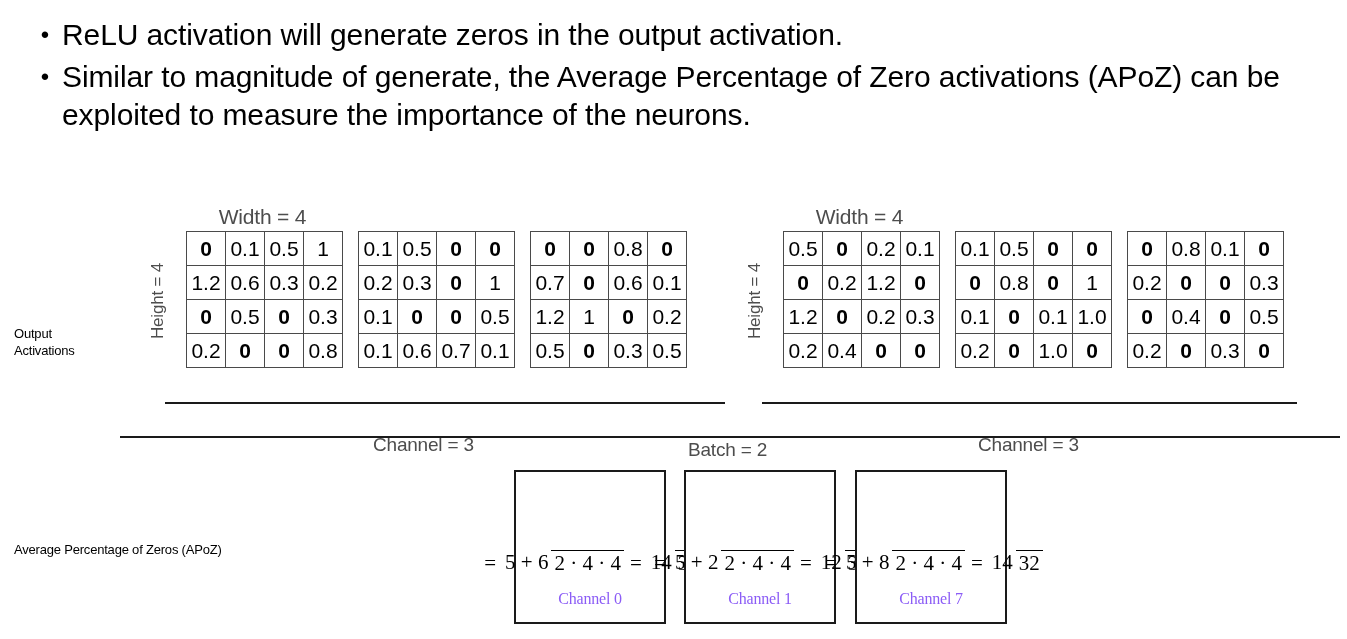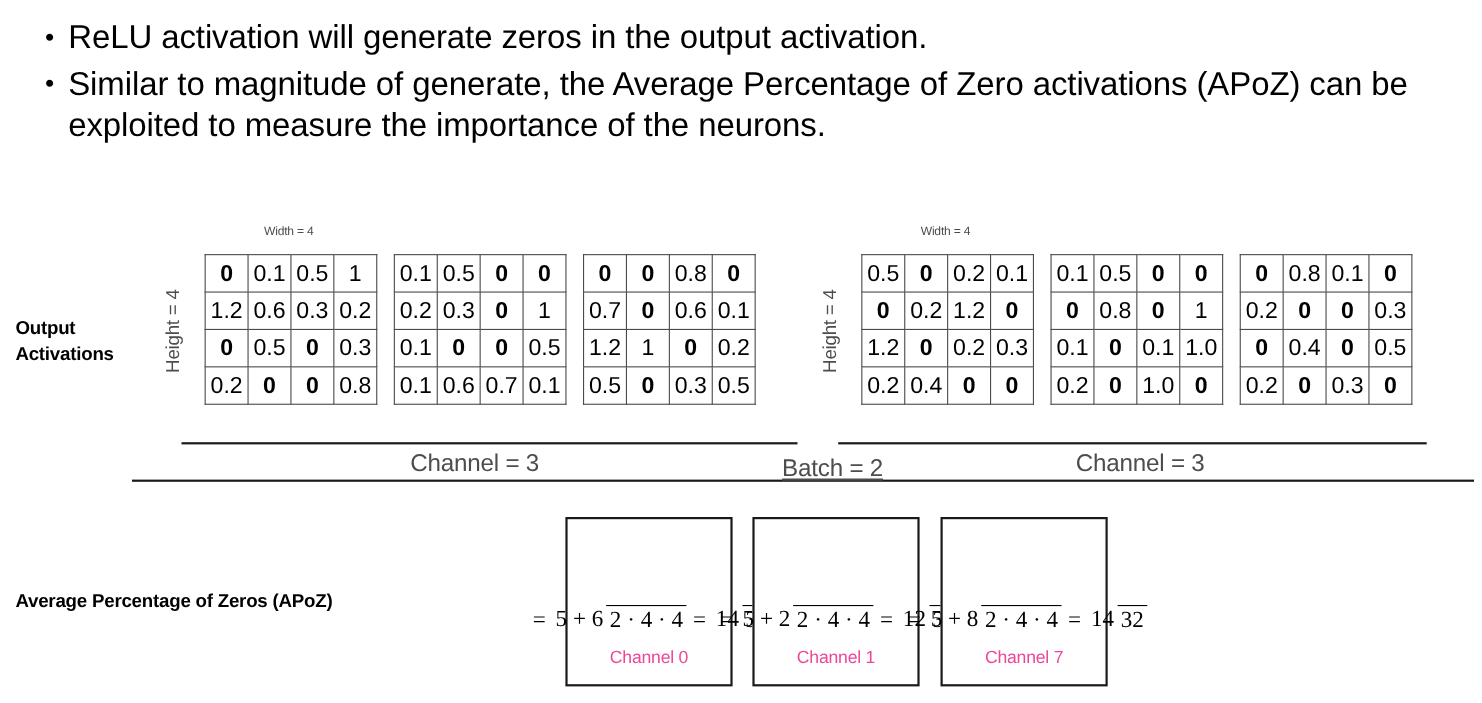--- a/index.html
+++ b/index.html
@@ -36,27 +36,28 @@
     flex: 0 0 34px;
     text-align: center;
     font-size: 24px;
     line-height: 1.55;
   }
   .bullet-text { flex: 1 1 auto; }
 
   
   .row-label {
     position: absolute;
-    font-weight: bold;
-    font-size: 17px;
+    font-weight: normal;
+    font-size: 13px;
     line-height: 1.33;
     letter-spacing: -0.2px;
+    margin-top: 37px;
   }
   #label-output { left: 14px; top: 288px; }
-  #label-apoz  { left: 14px; top: 536px; }
+  #label-apoz  { left: 14px; top: 504px; }
 
   
   .group { position: absolute; }
   #group-batch-0 { left: 186px; top: 231px; }
   #group-batch-1 { left: 783px; top: 231px; }
 
   .group-inner { display: flex; gap: 15px; }
 
   .matrix {
     border-collapse: collapse;
@@ -76,21 +77,21 @@
   }
   .matrix td.zero { font-weight: bold; }
 
   
   .width-label {
     position: absolute;
     top: -26px;
     left: 0;
     width: 153px;
     text-align: center;
-    font-size: 11px;
+    font-size: 21px;
     color: #4d4d4d;
     letter-spacing: -0.2px;
   }
   
   .height-label {
     position: absolute;
     left: -38px;
     top: 0;
     height: 140px;
     width: 140px;
@@ -110,28 +111,29 @@
     position: absolute;
     height: 0;
     border-top: 2px solid #1a1a1a;
   }
   #chan-line-left  { left: 165px; top: 402px; width: 560px; }
   #chan-line-right { left: 762px; top: 402px; width: 535px; }
   #batch-line      { left: 120px; top: 436px; width: 1220px; border-top-width: 2.5px; }
 
   .span-caption {
     position: absolute;
-    font-size: 22px;
+    font-size: 19px;
     color: #4d4d4d;
     letter-spacing: -0.2px;
     white-space: nowrap;
+    margin-top: 26px;
   }
   #chan-cap-left  { left: 373px; top: 408px; }
   #chan-cap-right { left: 978px; top: 408px; }
-  #batch-cap      { left: 711px; top: 413px; text-decoration: underline; }
+  #batch-cap      { left: 688px; top: 413px; }
 
   
   .apoz-box {
     position: absolute;
     top: 470px;
     width: 152px;
     height: 154px;
     border: 2.2px solid #1a1a1a;
     background: #fff;
     box-sizing: border-box;
@@ -158,23 +160,23 @@
     display: inline-flex;
     flex-direction: row;
     align-items: center;
     vertical-align: middle;
     line-height: 1.12;
   }
   .frac .num { padding: 0 3px 1px 3px; }
   .frac .den { padding: 1px 3px 0 3px; border-top: 1.4px solid #000; }
 
   .channel-caption {
-    font-family: Liberation Sans, sans-serif;
+    font-family: Liberation Serif, serif;
     font-size: 16px;
-    color: #ec4899;
+    color: #8b5cf6;
     margin-bottom: 14px;
     letter-spacing: -0.2px;
   }
 </style>
 </head>
 <body>
 
 <div class="bullets">
   <div class="bullet-row">
     <span class="bullet-dot">•</span>

